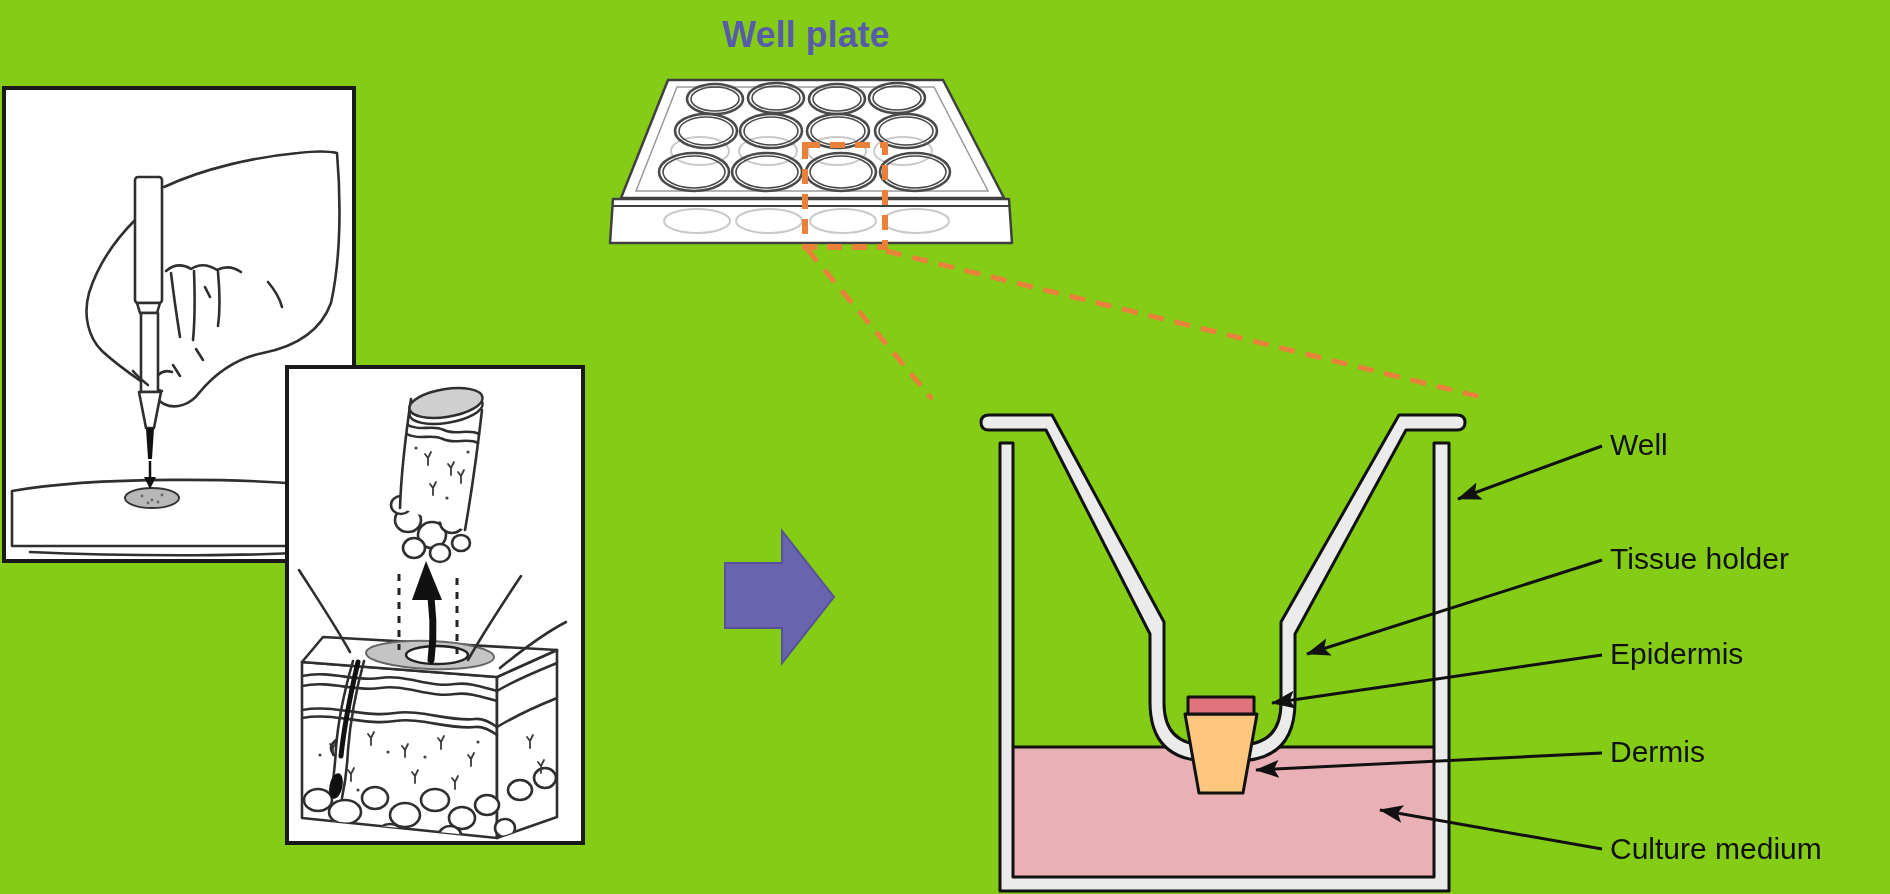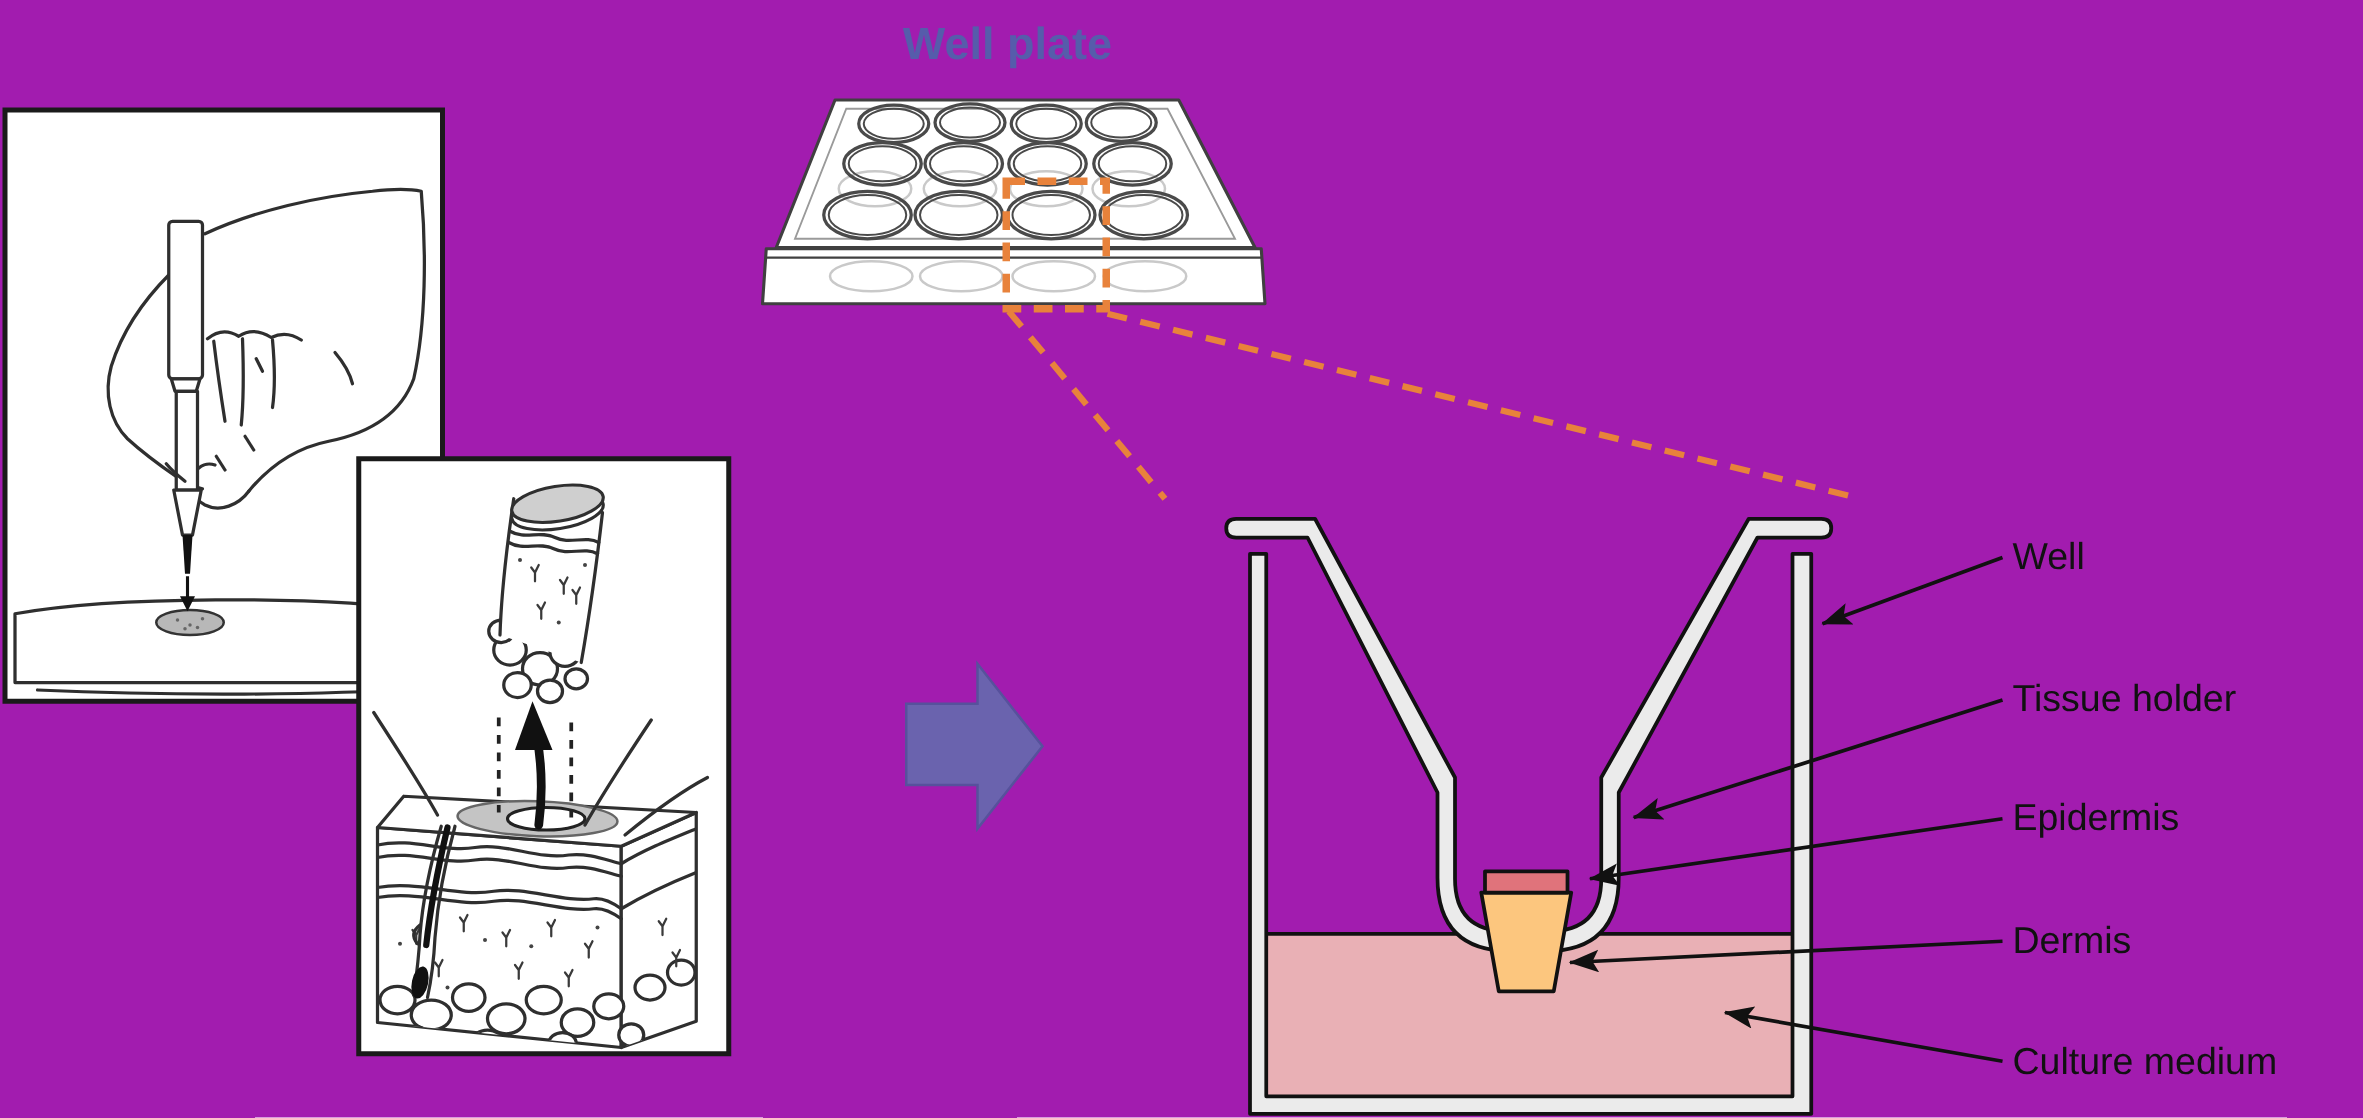--- a/index.html
+++ b/index.html
@@ -1,16 +1,16 @@
 <!DOCTYPE html>
 <html><head>
 <meta charset="utf-8">
 <style>
   html,body{margin:0;padding:0;background:#ffffff;}
-  .canvas{position:relative;width:1890px;height:894px;background:#a21caf;overflow:hidden;
+  .canvas{position:relative;width:1890px;height:894px;background:#84cc16;overflow:hidden;
           font-family:"Liberation Sans",sans-serif;}
   svg text{font-family:"Liberation Sans",sans-serif;}
   .callout-label{font-size:30px;fill:#111111;}
   .title-label{font-size:36px;font-weight:bold;}
   .sketch{stroke:#2f2f2f;stroke-width:2.6;fill:none;stroke-linecap:round;stroke-linejoin:round;}
   .sketch-fill{stroke:#2f2f2f;stroke-width:2.6;fill:#ffffff;stroke-linejoin:round;}
   .plate-line{stroke:#404040;stroke-width:2.5;fill:#ffffff;stroke-linejoin:round;}
   .well-ring{stroke:#4a4a4a;fill:none;}
   .ghost{stroke:#c9c9c9;stroke-width:2;fill:none;}
   .bold-outline{stroke:#111111;stroke-width:3;stroke-linejoin:round;}

